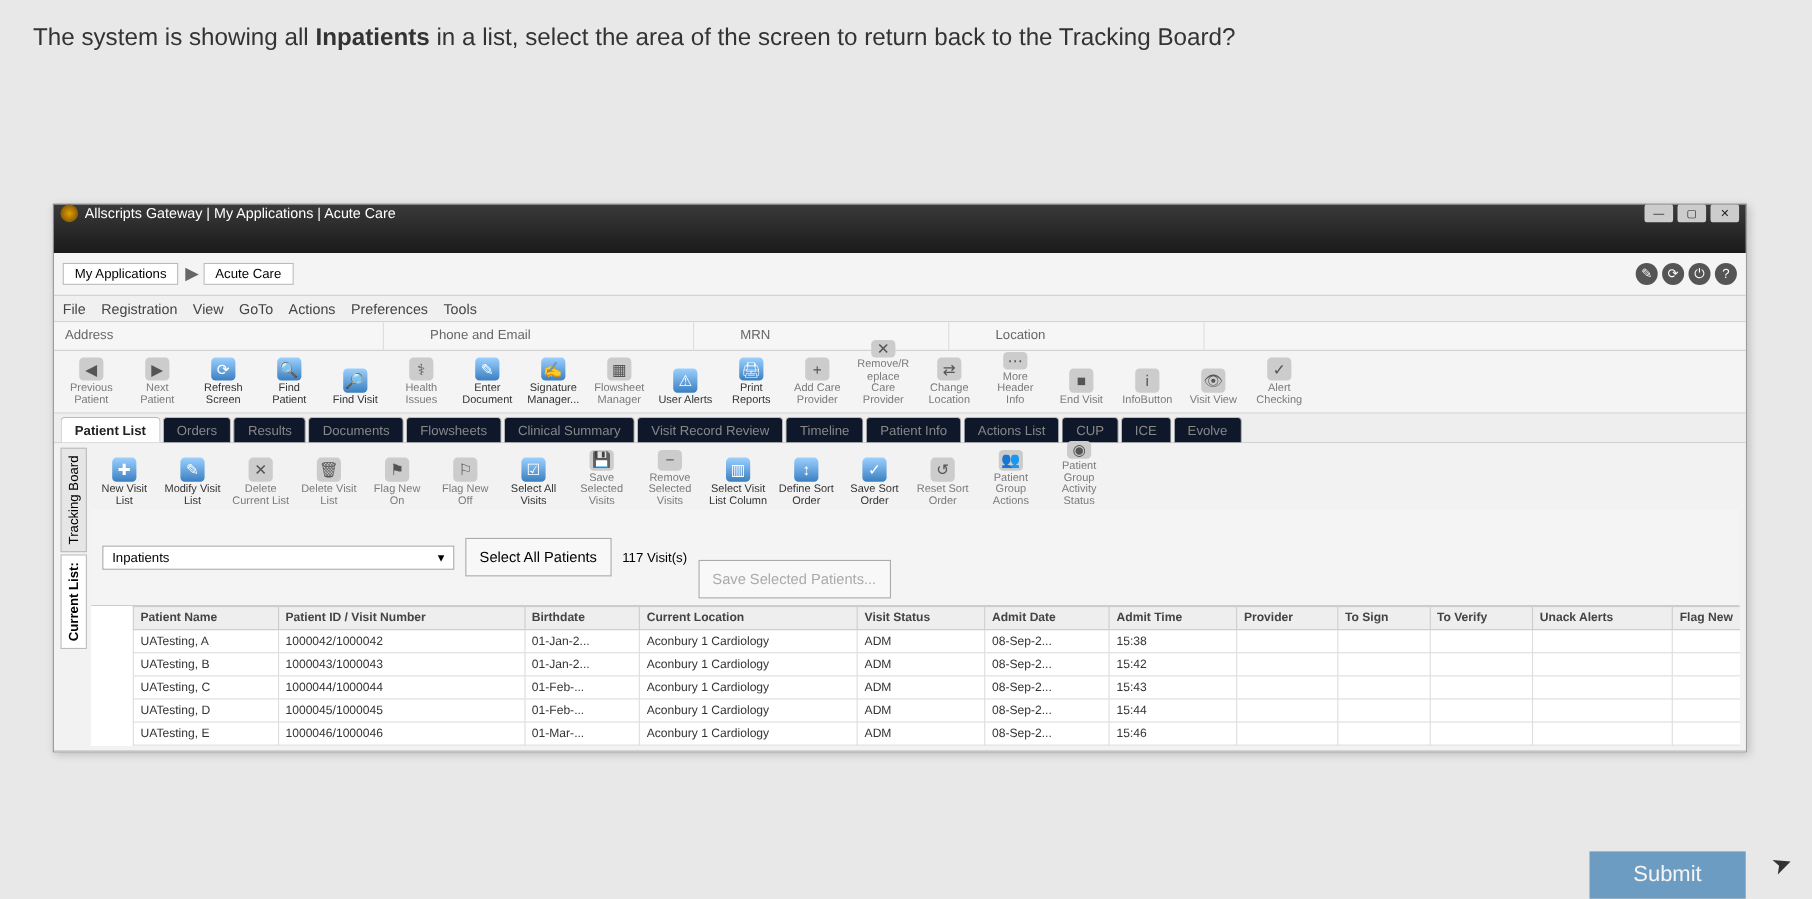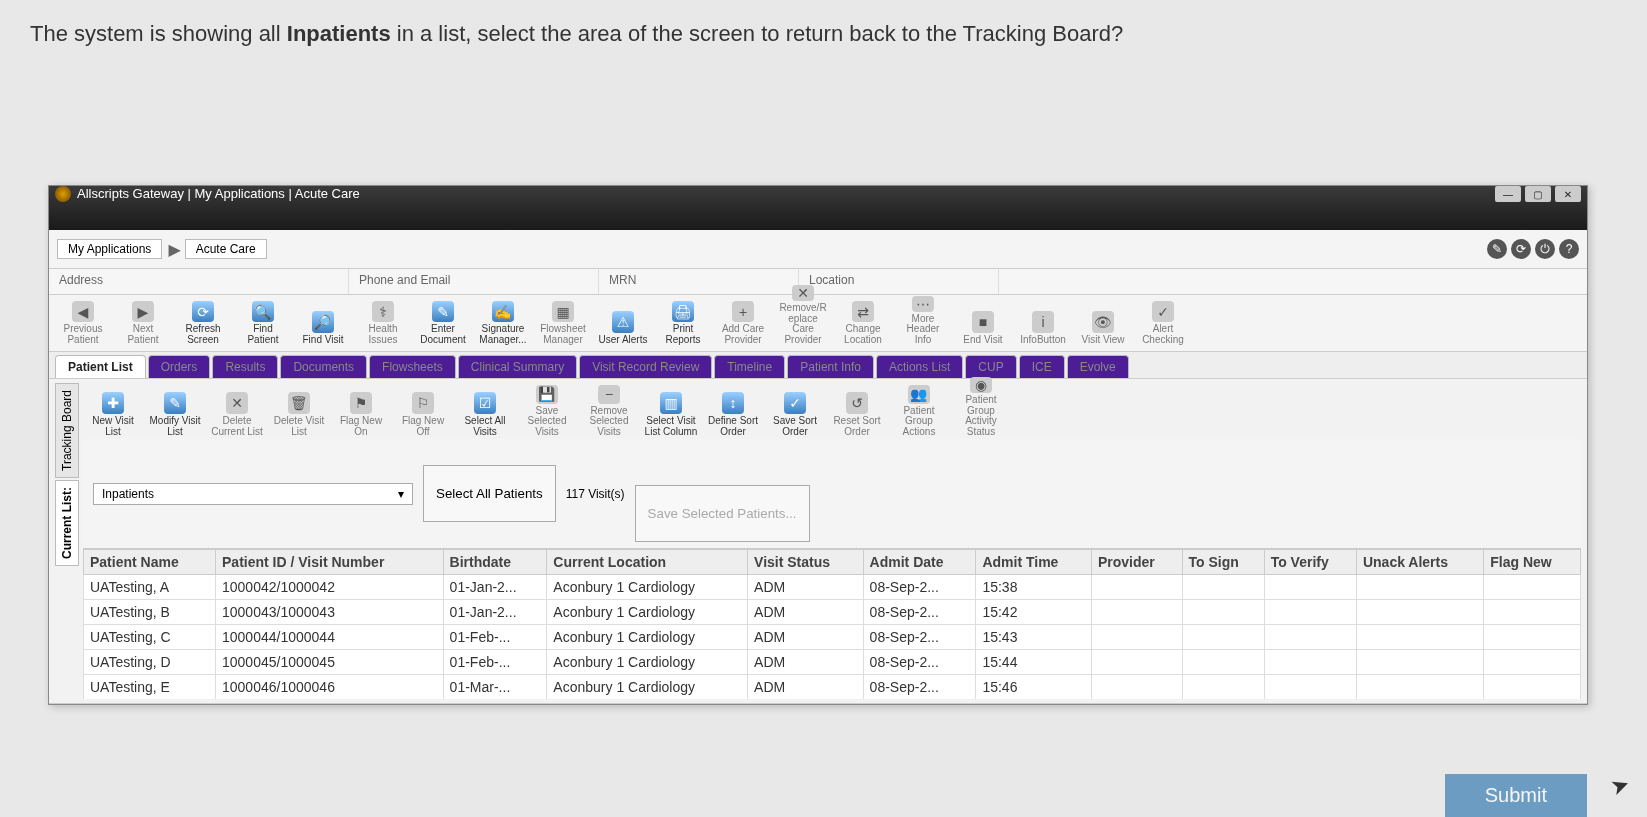--- a/index.html
+++ b/index.html
@@ -23,47 +23,47 @@
   .crumb-icons .ci { width: 20px; height: 20px; border-radius: 50%; background: #555; color: #fff; display:flex;align-items:center;justify-content:center;font-size:12px;cursor:pointer;}
 
   .menu-bar { background: #f0f0f0; height: 24px; display: flex; align-items: center; padding: 0 8px; font-size: 13px; color: #444; border-bottom: 1px solid #ccc; }
   .menu-bar span { margin-right: 14px; cursor: pointer; }
 
   .patient-banner { background: #f6f6f6; display: flex; align-items: center; height: 34px; border-bottom: 1px solid #ccc; font-size: 13px; color: #555; position: relative; }
   .pb-label { padding: 0 18px; }
   .pb-strong { font-weight: 700; color: #333; }
   .pb-expand { position: absolute; right: 10px; top: 8px; font-size: 14px; cursor: pointer; color: #555; }
 
-  .patient-banner2 { background: #f6f6f6; display: flex; height: 26px; border-bottom: 1px solid #ccc; font-size: 12px; color: #666; }
+  .patient-banner2 { background: #f6f6f6; display: flex; height: 26px; border-bottom: 1px solid #ccc; font-size: 12px; color: #666; gap: 32px; }
   .patient-banner2 .cell { border-right: 1px solid #ddd; padding: 4px 10px; }
 
   .toolbar-row { background: #f4f4f4; border-bottom: 1px solid #ccc; padding: 4px 6px; display: flex; gap: 4px; flex-wrap: wrap; }
   .tb-btn { display: flex; flex-direction: column; align-items: center; justify-content: flex-end; width: 56px; height: 48px; font-size: 10px; color: #7a7a7a; text-align: center; cursor: pointer; padding: 2px; }
   .tb-btn.enabled { color: #333; }
   .tb-btn .ic { width: 22px; height: 22px; margin-bottom: 2px; border-radius: 4px; background: #ccc; display:flex;align-items:center;justify-content:center;font-size:14px;color:#555;}
   .tb-btn.enabled .ic { background: linear-gradient(#9cd0ff,#3a7fc0); color:#fff; }
   .tb-btn .lbl { line-height: 1.05; white-space: normal; word-break: break-word; }
 
   .section-tabs { background: #eee; border-bottom: 1px solid #ccc; padding: 3px 6px 0; display: flex; gap: 2px; font-size: 12px; }
-  .section-tab { padding: 4px 12px; background: #4c1d95; border: 1px solid #bbb; border-bottom: none; color: #888; cursor: pointer; border-radius: 4px 4px 0 0; }
+  .section-tab { padding: 4px 12px; background: #0f172a; border: 1px solid #bbb; border-bottom: none; color: #888; cursor: pointer; border-radius: 4px 4px 0 0; }
   .section-tab.active { background: #fff; color: #222; font-weight: 600; }
 
   .subtabs { background: #f2f2f2; padding: 4px 6px; display:flex; align-items:flex-start; gap:4px; border-bottom:1px solid #ccc;}
   .side-tab { writing-mode: sideways-lr; background:#e6e6e6; border:1px solid #bbb; padding:0; height:auto; }
   .side-tab.active { background:#fff; font-weight:600; }
   .side-tab-btn { font-size:12px; padding:6px 4px; cursor:pointer; display:block; text-align:center; min-height:60px; display:flex;align-items:center;justify-content:center;}
 
   .sub-toolbar { display:flex; gap:2px; flex-wrap:wrap; flex:1;}
   .sub-toolbar .tb-btn { width:60px; height:56px; }
 
   .list-controls { background:#f4f4f4; display:flex; align-items:center; padding:6px 10px; gap:10px; font-size:12px; border-bottom:1px solid #ccc;}
   .list-controls .sel { background:#fff; border:1px solid #aaa; padding:3px 8px; min-width:320px; display:flex; align-items:center; justify-content:space-between; cursor:pointer;}
-  .list-controls .btn { background:#f8f8f8; border:1px solid #aaa; padding:20px 12px; cursor:pointer;}
-
-  .grid { font-size:14px; border-collapse:collapse; width:100%;}
+  .list-controls .btn { background:#f8f8f8; border:1px solid #aaa; padding:9px 12px; cursor:pointer;}
+
+  .grid { font-size:11px; border-collapse:collapse; width:100%;margin-left:38px;}
   .grid th { background:#eee; border:1px solid #ccc; padding:4px 6px; font-weight:600; color:#444; white-space:nowrap; text-align:left;}
   .grid td { border:1px solid #ddd; padding:4px 6px; color:#333; white-space:nowrap;}
   .grid-wrap { overflow:auto; max-height:150px; background:#fff;}
 
   .submit-btn { position:absolute; right:60px; bottom:0px; background:#1a6aa8; color:#fff; padding:10px 40px; font-size:20px; border:none; cursor:pointer; opacity:.6;}
   
   .cursor { position:absolute; right:18px; bottom:18px; font-size:22px; color:#333; transform:rotate(-20deg);}
 </style>
 </head>
 <body>
@@ -89,20 +89,29 @@
     <span class="crumb-sep">▶</span>
     <span class="crumb-item">Acute Care</span>
     <div class="crumb-icons">
       <div class="ci">✎</div>
       <div class="ci">⟳</div>
       <div class="ci">⏻</div>
       <div class="ci">?</div>
     </div>
   </div>
 
+  <div class="menu-bar" id="menu-bar">
+      <span>File</span>
+      <span>Registration</span>
+      <span>View</span>
+      <span>GoTo</span>
+      <span>Actions</span>
+      <span>Preferences</span>
+      <span>Tools</span>
+    </div>
 
 
   <div class="patient-banner2">
     <div class="cell" style="width:300px">Address</div>
     <div class="cell" style="width:250px">Phone and Email</div>
     <div class="cell" style="width:200px">MRN</div>
     <div class="cell" style="width:200px">Location</div>
   </div>
 
   <div class="toolbar-row" id="toolbar1">

